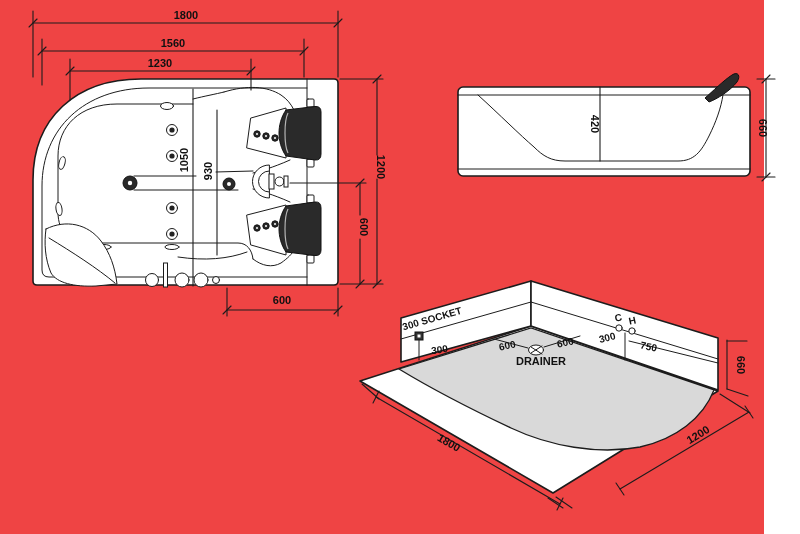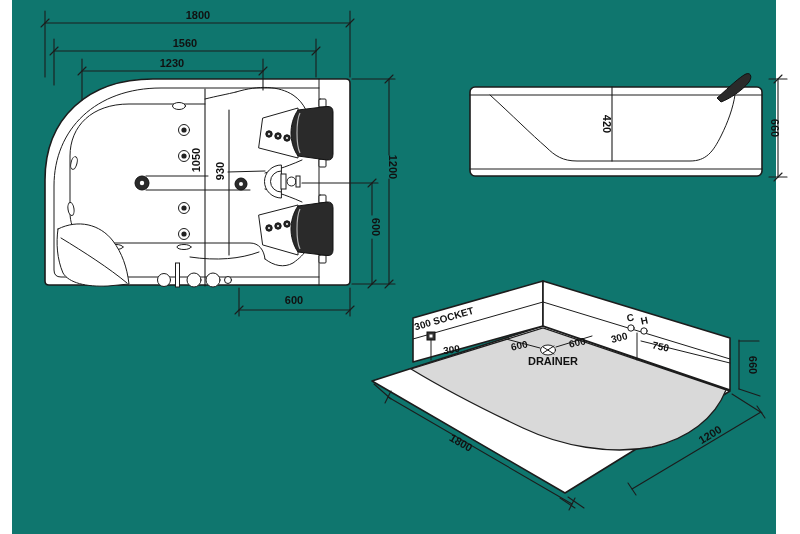--- a/index.html
+++ b/index.html
@@ -1,16 +1,16 @@
 <!DOCTYPE html>
 <html><head>
 <meta charset="utf-8">
 <style>
   html,body{margin:0;padding:0;background:#ffffff;}
-  .stage{width:764px;height:534px;background:#0f766e;position:relative;font-family:"Liberation Sans",sans-serif;margin-left:12px;}
+  .stage{width:764px;height:534px;background:#ef4444;position:relative;font-family:"Liberation Sans",sans-serif;}
   svg{display:block;}
   .ln{stroke:#1c1c1c;fill:none;stroke-width:1.6;stroke-linecap:round;stroke-linejoin:round;}
   .ln-thin{stroke:#1c1c1c;fill:none;stroke-width:1;stroke-linecap:round;}
   .dim{stroke:#1c1c1c;fill:none;stroke-width:1.1;stroke-linecap:round;}
   .wh{fill:#ffffff;}
   .dk{fill:#2a2a2a;stroke:#111111;stroke-width:1;}
   .gray{fill:#d9d9d9;}
   .dimtxt{font-family:"Liberation Sans",sans-serif;font-size:11px;font-weight:bold;fill:#111111;}
   .dimtxt-sm{font-family:"Liberation Sans",sans-serif;font-size:10px;font-weight:bold;fill:#111111;}
   .mid{text-anchor:middle;}

